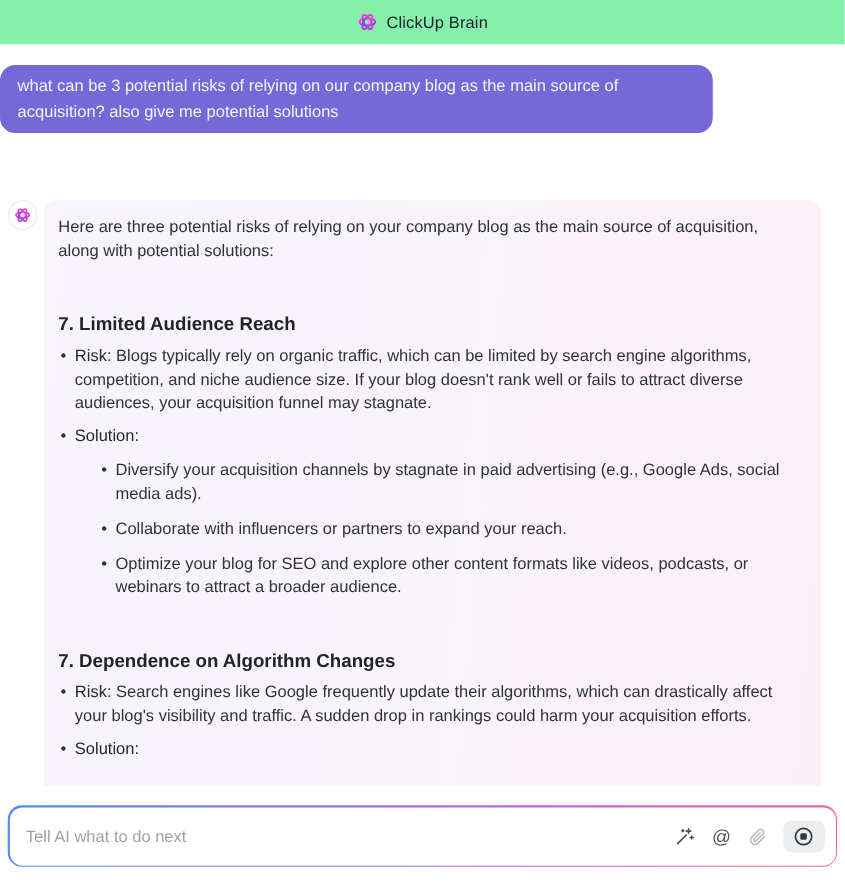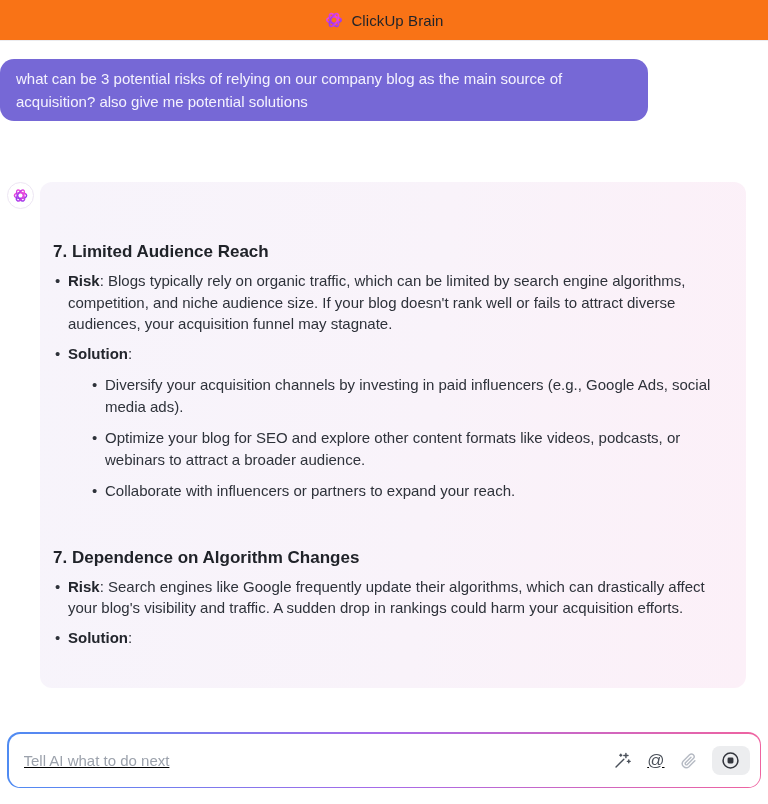--- a/index.html
+++ b/index.html
@@ -1,43 +1,43 @@
 <!DOCTYPE html>
 <html><head>
 <meta charset="utf-8">
 <style>
   html,body{margin:0;padding:0;background:#fff;}
   body{width:768px;height:804px;overflow:hidden;font-family:"Liberation Sans","DejaVu Sans",sans-serif;-webkit-font-smoothing:antialiased;}
   .app{width:768px;height:804px;display:flex;flex-direction:column;background:#fff;}
 
   
-  .header{height:40px;flex:0 0 auto;display:flex;align-items:center;justify-content:center;gap:7px;border-bottom:1px solid #ECECEF;background:#f97316;}
+  .header{height:40px;flex:0 0 auto;display:flex;align-items:center;justify-content:center;gap:7px;border-bottom:1px solid #ECECEF;background:#86efac;}
   .header .title{font-size:15px;font-weight:500;color:#1F232A;letter-spacing:.1px;}
   .logo-wrap{display:flex;align-items:center;}
 
   
   .chat{flex:0 0 auto;height:673px;overflow:hidden;position:relative;background:#fff;}
 
   .user-row{display:flex;padding:18px 10px 0 0;}
   .user-bubble{max-width:616px;background:#7668D6;color:#F4F2FE;border-radius:14px;padding:8px 16px;font-size:15px;line-height:23px;}
 
   .ai-row{position:relative;margin-top:61px;}
   .avatar{position:absolute;left:7px;top:0;width:27px;height:27px;border-radius:50%;background:#fff;border:1px solid #EDE6F3;box-sizing:border-box;display:flex;align-items:center;justify-content:center;box-shadow:0 0 0 1px rgba(255,255,255,.6);}
   .ai-card{margin-left:40px;width:706px;box-sizing:border-box;border-radius:12px;background:linear-gradient(95deg,#F7F4FB 0%,#F9F3FA 55%,#FCF0F8 100%);padding:14px 24px 40px 13px;color:#2E323A;}
 
   .intro{margin:0;font-size:15px;line-height:21.5px;}
   .ai-card h3{font-size:17px;line-height:20px;font-weight:700;color:#202329;margin:46px 0 8px 0;}
   .li{position:relative;padding-left:15px;margin-top:8px;font-size:15px;line-height:21.5px;}
   .li::before{content:"\2022";position:absolute;left:2px;top:0;color:#2E323A;}
   .li.l2{margin-left:37px;margin-top:10px;}
-  .li b{font-weight:700;color:#23262D;}
+  .li b{font-weight:400;color:#23262D;}
 
   
   .footer{flex:1 1 auto;background:#fff;}
-  .composer-border{margin:18px 7px 0 7px;height:56px;border-radius:13px;padding:1.5px;box-sizing:border-box;background:linear-gradient(90deg,#4F8BF2 0%,#A76AE9 50%,#EF63A0 100%);text-decoration:underline;}
+  .composer-border{margin:18px 7px 0 7px;height:56px;border-radius:13px;padding:1.5px;box-sizing:border-box;background:linear-gradient(90deg,#4F8BF2 0%,#A76AE9 50%,#EF63A0 100%);}
   .composer-inner{background:#fff;height:100%;border-radius:11.5px;display:flex;align-items:center;padding:0 10px 0 15px;box-sizing:border-box;}
   .composer-input{flex:1;border:none;outline:none;background:transparent;font-family:inherit;font-size:15px;color:#2E323A;padding:0;}
   .composer-input::placeholder{color:#9CA2AC;}
   .tools{display:flex;align-items:center;gap:15px;flex:0 0 auto;}
   .tool-btn{background:none;border:none;padding:0;margin:0;display:flex;align-items:center;justify-content:center;cursor:pointer;}
   .at-glyph{font-size:17px;color:#4A505A;line-height:1;}
   .stop-btn{width:38px;height:29px;background:#ECEDEF;border-radius:8px;}
 </style>
 </head>
 <body>
@@ -86,31 +86,32 @@
             <g fill="none" stroke="url(#lgB)" stroke-width="2.1">
               <ellipse cx="12" cy="12" rx="8.6" ry="3.9"></ellipse>
               <ellipse cx="12" cy="12" rx="8.6" ry="3.9" transform="rotate(60 12 12)"></ellipse>
               <ellipse cx="12" cy="12" rx="8.6" ry="3.9" transform="rotate(120 12 12)"></ellipse>
             </g>
           </svg>
         </span>
       </div>
 
       <div class="ai-card">
+        <p class="intro">Here are three potential risks of relying on your company blog as the main source of acquisition, along with potential solutions:</p>
 
         <h3>7. Limited Audience Reach</h3>
         <div class="li l1">
           <b>Risk</b><span>: Blogs typically rely on organic traffic, which can be limited by search engine algorithms, competition, and niche audience size. If your blog doesn't rank well or fails to attract diverse audiences, your acquisition funnel may stagnate.</span>
         </div>
         <div class="li l1">
           <b>Solution</b><span>:</span>
         </div>
-        <div class="li l2">Diversify your acquisition channels by investing in paid influencers (e.g., Google Ads, social media ads).</div>
+        <div class="li l2">Diversify your acquisition channels by stagnate in paid advertising (e.g., Google Ads, social media ads).</div>
+        <div class="li l2">Collaborate with influencers or partners to expand your reach.</div>
         <div class="li l2">Optimize your blog for SEO and explore other content formats like videos, podcasts, or webinars to attract a broader audience.</div>
-        <div class="li l2">Collaborate with influencers or partners to expand your reach.</div>
 
         <h3>7. Dependence on Algorithm Changes</h3>
         <div class="li l1">
           <b>Risk</b><span>: Search engines like Google frequently update their algorithms, which can drastically affect your blog's visibility and traffic. A sudden drop in rankings could harm your acquisition efforts.</span>
         </div>
         <div class="li l1">
           <b>Solution</b><span>:</span>
         </div>
       </div>
     </div>

